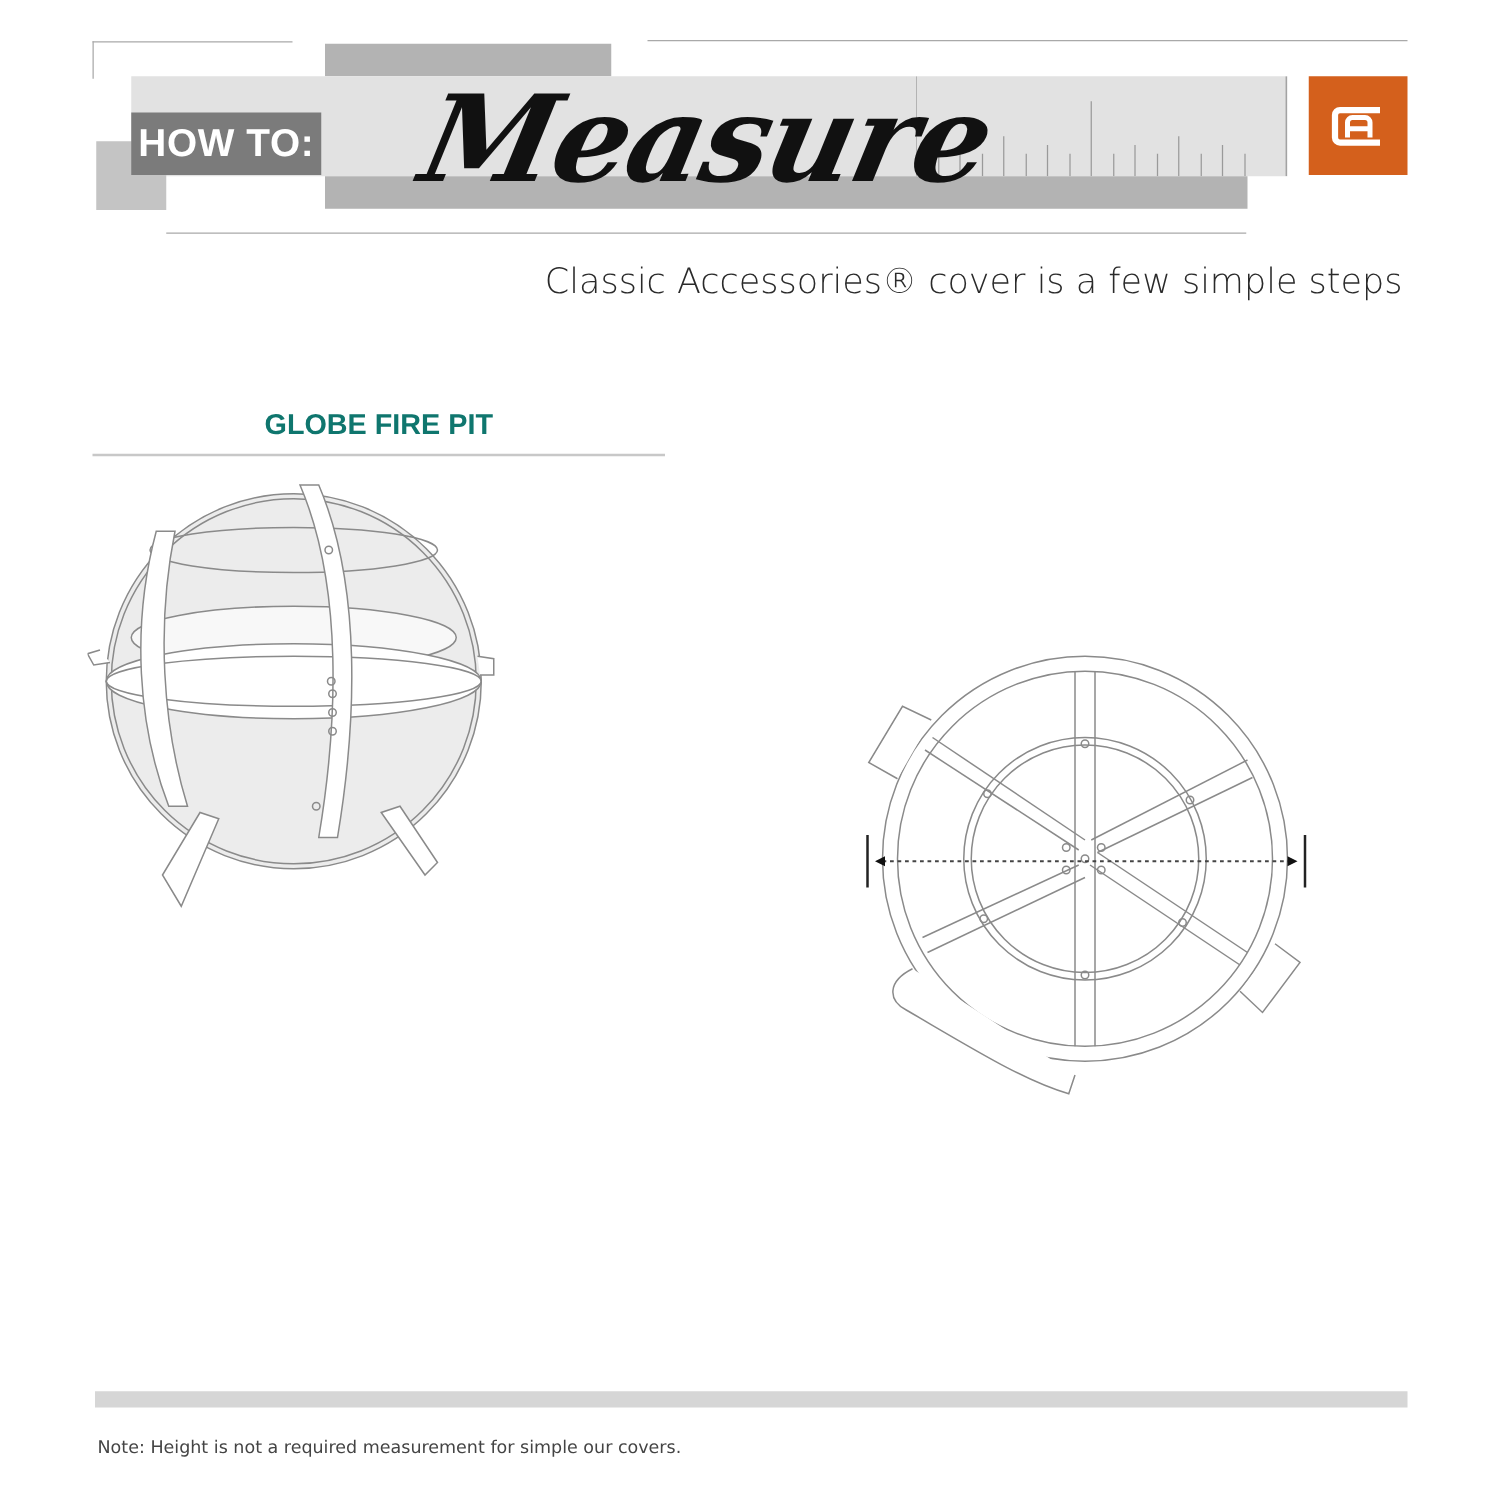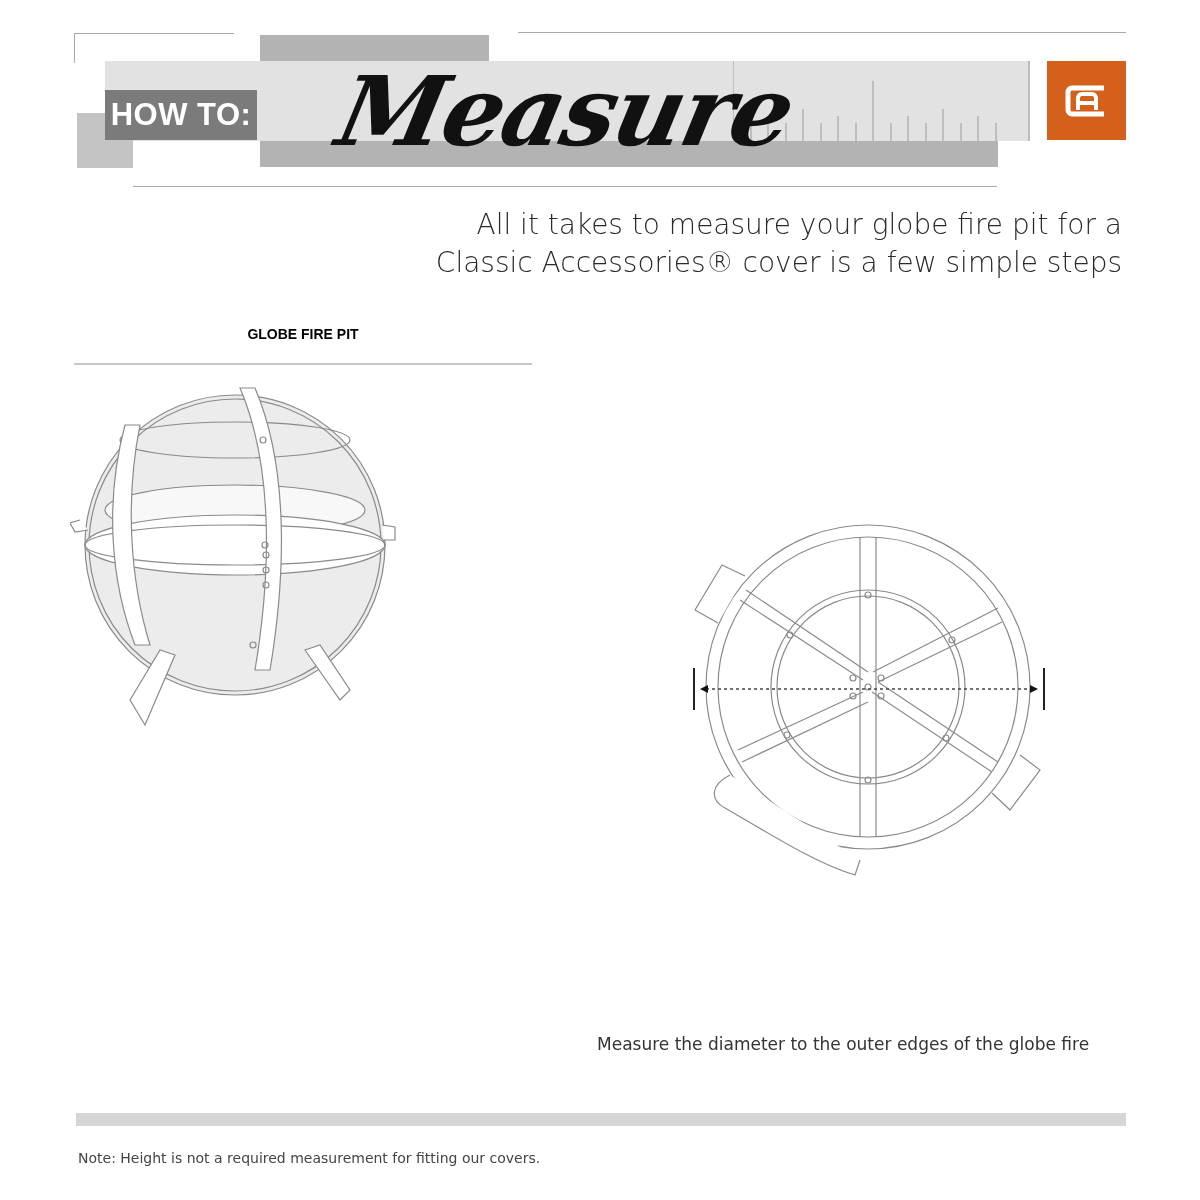--- a/index.html
+++ b/index.html
@@ -20,21 +20,21 @@
     #logo {
       left: 1047px; top: 61px; width: 79px; height: 79px; background: #d4601c;
       display: flex; align-items: center; justify-content: center;
     }
     #intro {
       right: 78px; top: 206px; text-align: right; font-family: "DejaVu Sans", sans-serif;
       font-size: 28px; line-height: 38px; color: #2a2a2a; font-weight: 300;
     }
     #section-title {
       left: 74px; top: 326px; width: 458px; text-align: center; font-family: "Liberation Sans", sans-serif;
-      font-weight: bold; font-size: 14px; color: #000000;
+      font-weight: bold; font-size: 23px; color: #0f766e;
     }
     #caption {
       left: 597px; top: 1032px; width: 560px; font-family: "DejaVu Sans", sans-serif;
       font-size: 17px; line-height: 25px; color: #333;
     }
     #bottom-bar { left: 76px; top: 1113px; width: 1050px; height: 13px; background: #d6d6d6; }
     #note {
       left: 78px; top: 1150px; font-family: "DejaVu Sans", sans-serif; font-size: 14px; color: #444;
     }
   </style>
@@ -79,21 +79,20 @@
 <div id="measure" class="abs">Measure</div>
 
 <div id="logo" class="abs">
   <svg width="50" height="50" viewBox="0 0 50 50">
     <path d="M42 12 H10 a4 4 0 0 0 -4 4 V34 a4 4 0 0 0 4 4 H42" fill="none" stroke="#fff" stroke-width="5"></path>
     <path d="M16 34 V22 a4 4 0 0 1 4 -4 H30 a4 4 0 0 1 4 4 V34 M16 27 H34" fill="none" stroke="#fff" stroke-width="4"></path>
   </svg>
 </div>
 
 <div id="intro" class="abs">
-  <div>All it takes to measure your globe fire pit for a</div>
   <div>Classic Accessories® cover is a few simple steps</div>
 </div>
 
 <div id="section-title" class="abs">GLOBE FIRE PIT</div>
 <div class="hline" style="left:74px; top:363px; width:458px; background:#c8c8c8; height:2px;"></div>
 
 <div class="abs" style="left:70px; top:380px; width:330px; height:360px;">
   <svg width="330" height="360" viewBox="0 0 330 360">
     <g fill="none" stroke="#8a8a8a" stroke-width="1.2">
       <circle cx="165" cy="165" r="150" fill="#ececec"></circle>
@@ -154,17 +153,16 @@
       <line x1="26" y1="179" x2="352" y2="179" stroke="#444" stroke-width="1.5" stroke-dasharray="3,3"></line>
       <polygon points="20,179 28,175 28,183" fill="#111"></polygon>
       <polygon points="358,179 350,175 350,183" fill="#111"></polygon>
       <line x1="14" y1="158" x2="14" y2="200" stroke="#222" stroke-width="2"></line>
       <line x1="364" y1="158" x2="364" y2="200" stroke="#222" stroke-width="2"></line>
     </g>
   </svg>
 </div>
 
 <div id="caption" class="abs">
-  <div>Measure the diameter to the outer edges of the globe fire</div>
 </div>
 
 <div id="bottom-bar" class="abs"></div>
-<div id="note" class="abs">Note: Height is not a required measurement for fitting our covers.</div>
+<div id="note" class="abs">Note: Height is not a required measurement for simple our covers.</div>
 
 </body></html>

